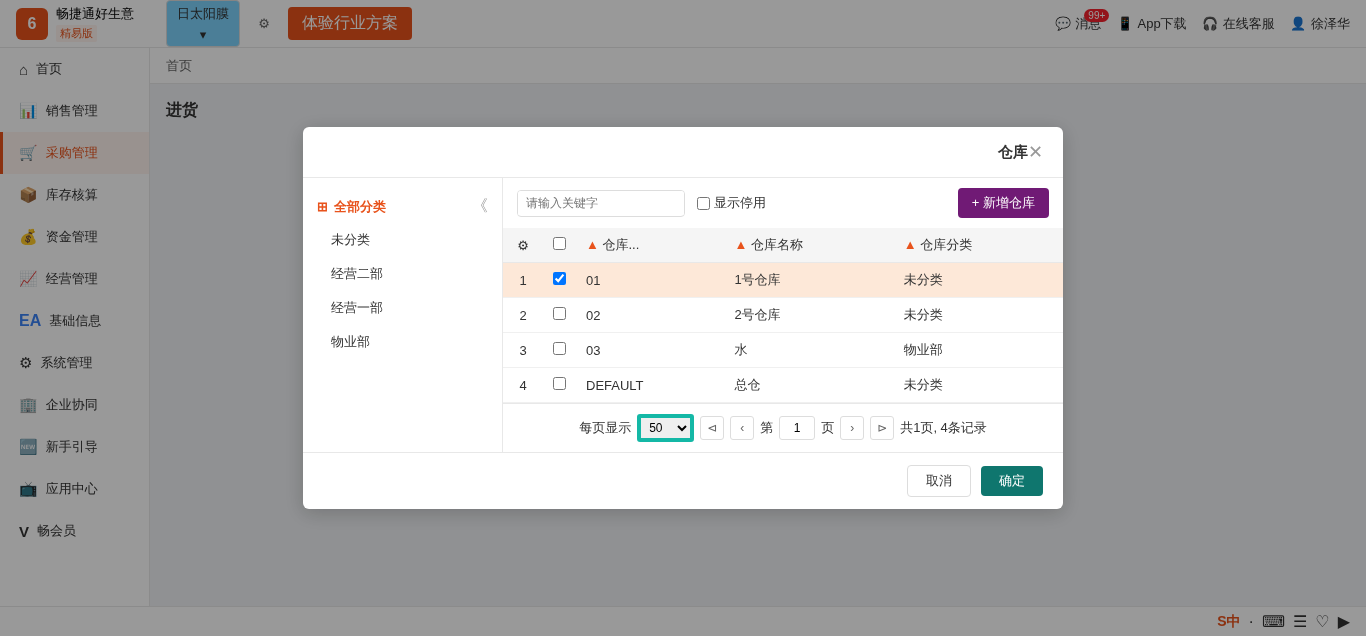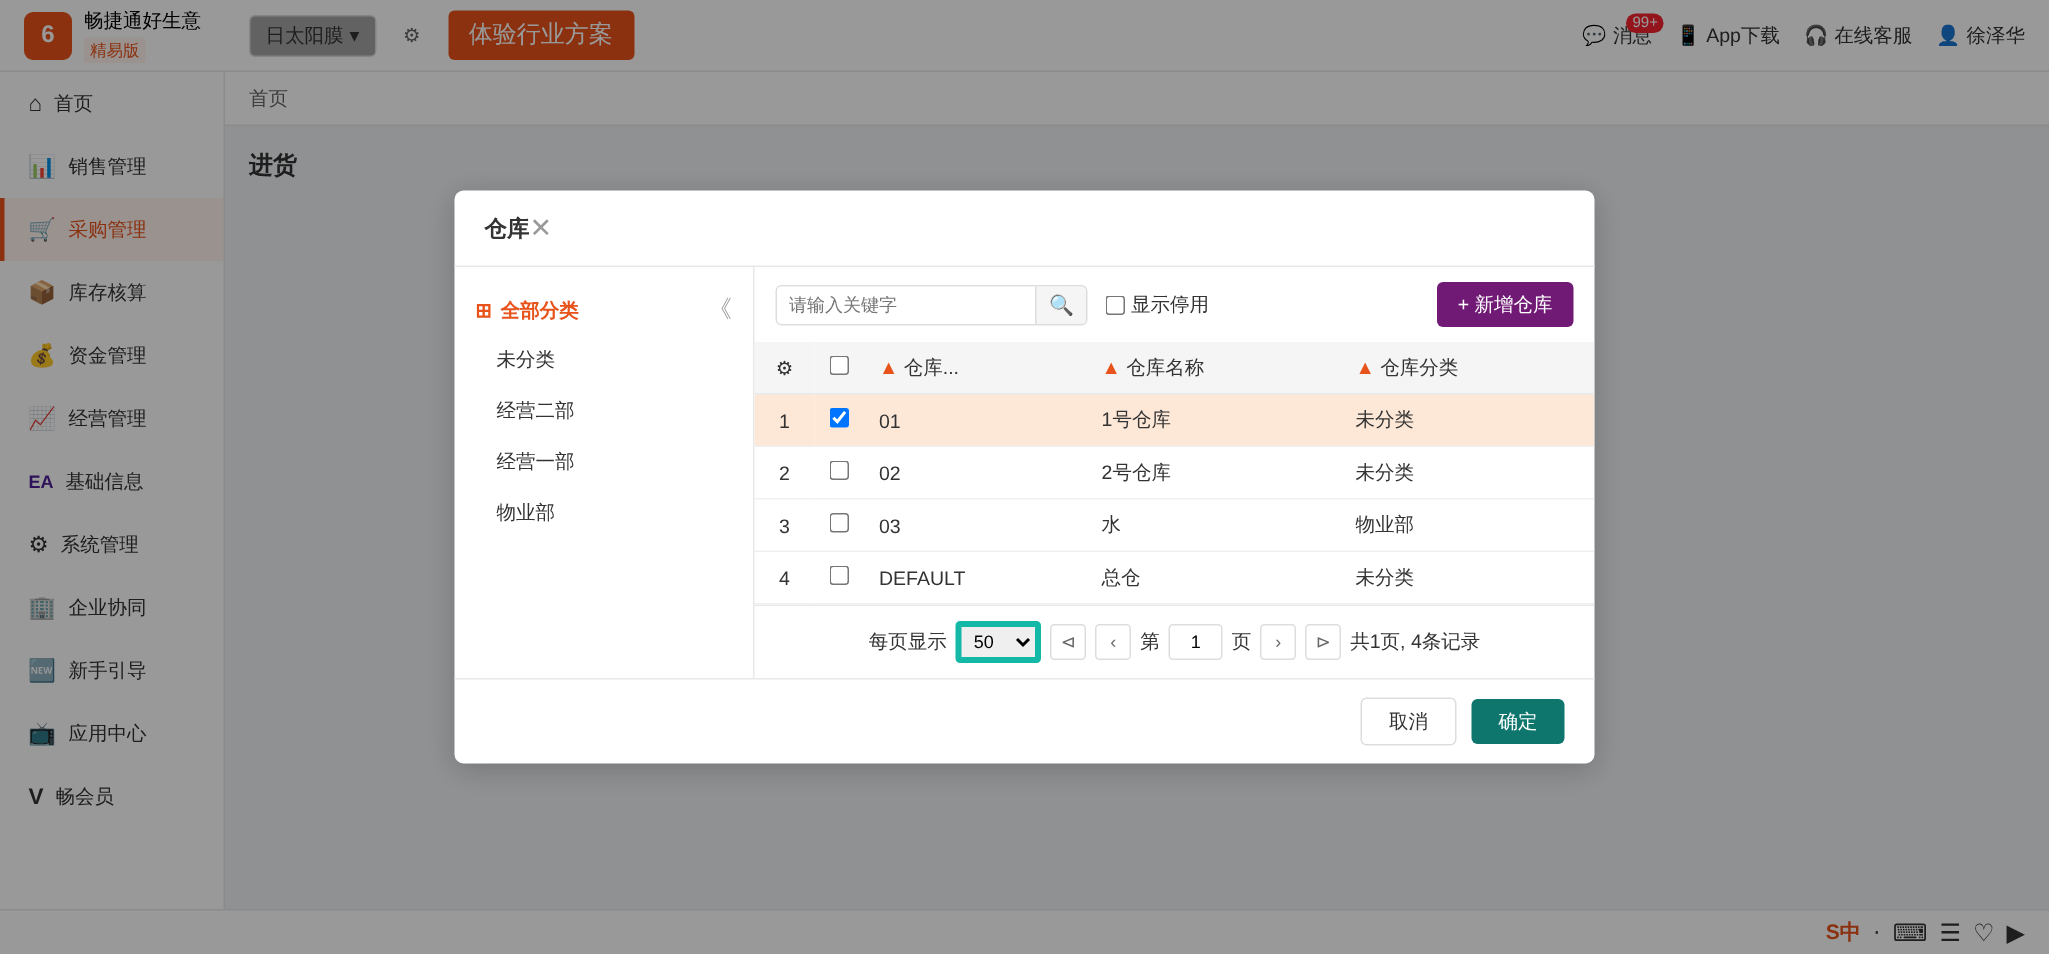--- a/index.html
+++ b/index.html
@@ -33,22 +33,22 @@
     .logo-sub { font-size: 11px; color: #e8531c; background: #fff3ee; padding: 1px 4px; border-radius: 2px; margin-top: 2px; display: inline-block; }
     .header-center {
       flex: 1;
       display: flex;
       align-items: center;
       gap: 8px;
     }
     .store-selector {
       display: flex; align-items: center;
       border: 1px solid #ddd; border-radius: 4px;
-      padding: 4px 10px; cursor: pointer; background: #a3a3a3;
-      color: #333; font-size: 13px; gap: 4px;
+      padding: 4px 10px; cursor: pointer; background: #7dd3fc;
+      color: #333; font-size: 13px; gap: 4px; flex-direction: column;
     }
     .settings-btn {
       width: 32px; height: 32px;
       display: flex; align-items: center; justify-content: center;
       cursor: pointer; color: #666;
     }
     .trial-btn {
       background: #e8531c; color: #fff;
       border: none; border-radius: 4px;
       padding: 6px 14px; cursor: pointer; font-size: 16px;
@@ -114,21 +114,21 @@
     }
     .modal {
       background: #fff;
       border-radius: 6px;
       width: 760px;
       max-height: 580px;
       box-shadow: 0 4px 20px rgba(0,0,0,0.2);
       display: flex; flex-direction: column;
     }
     .modal-header {
-      display: flex; align-items: center; justify-content: flex-start;
+      display: flex; align-items: center; justify-content: flex-end;
       padding: 14px 20px;
       border-bottom: 1px solid #e8e8e8;
     }
     .modal-title { font-size: 15px; font-weight: bold; color: #333; }
     .modal-close { cursor: pointer; color: #999; font-size: 18px; }
     .modal-body { display: flex; flex: 1; overflow: hidden; }
 
     
     .category-panel {
       width: 200px;
@@ -152,21 +152,21 @@
 
     
     .table-panel { flex: 1; display: flex; flex-direction: column; overflow: hidden; }
     .table-toolbar {
       display: flex; align-items: center; justify-content: space-between;
       padding: 10px 14px;
     }
     .search-box {
       display: flex; align-items: center;
       border: 1px solid #ddd; border-radius: 4px;
-      overflow: hidden; width: 208px;
+      overflow: hidden; width: 168px;
     }
     .search-input {
       flex: 1; border: none; outline: none;
       padding: 5px 8px; font-size: 12px; color: #999;
     }
     .search-btn {
       padding: 5px 8px; background: #f5f5f5;
       cursor: pointer; border: none; border-left: 1px solid #ddd;
       color: #666;
     }
@@ -318,21 +318,21 @@
     </div>
     <div class="sidebar-item">
       <span class="s-icon">💰</span>
       <span>资金管理</span>
     </div>
     <div class="sidebar-item">
       <span class="s-icon">📈</span>
       <span>经营管理</span>
     </div>
     <div class="sidebar-item">
-      <span class="s-icon" style="font-size:12px;font-weight:bold;color:#4c1d95;">EA</span>
+      <span class="s-icon" style="font-size:16px;font-weight:bold;color:#3b82f6;">EA</span>
       <span>基础信息</span>
     </div>
     <div class="sidebar-item">
       <span class="s-icon">⚙</span>
       <span>系统管理</span>
     </div>
     <div class="sidebar-item">
       <span class="s-icon">🏢</span>
       <span>企业协同</span>
     </div>

